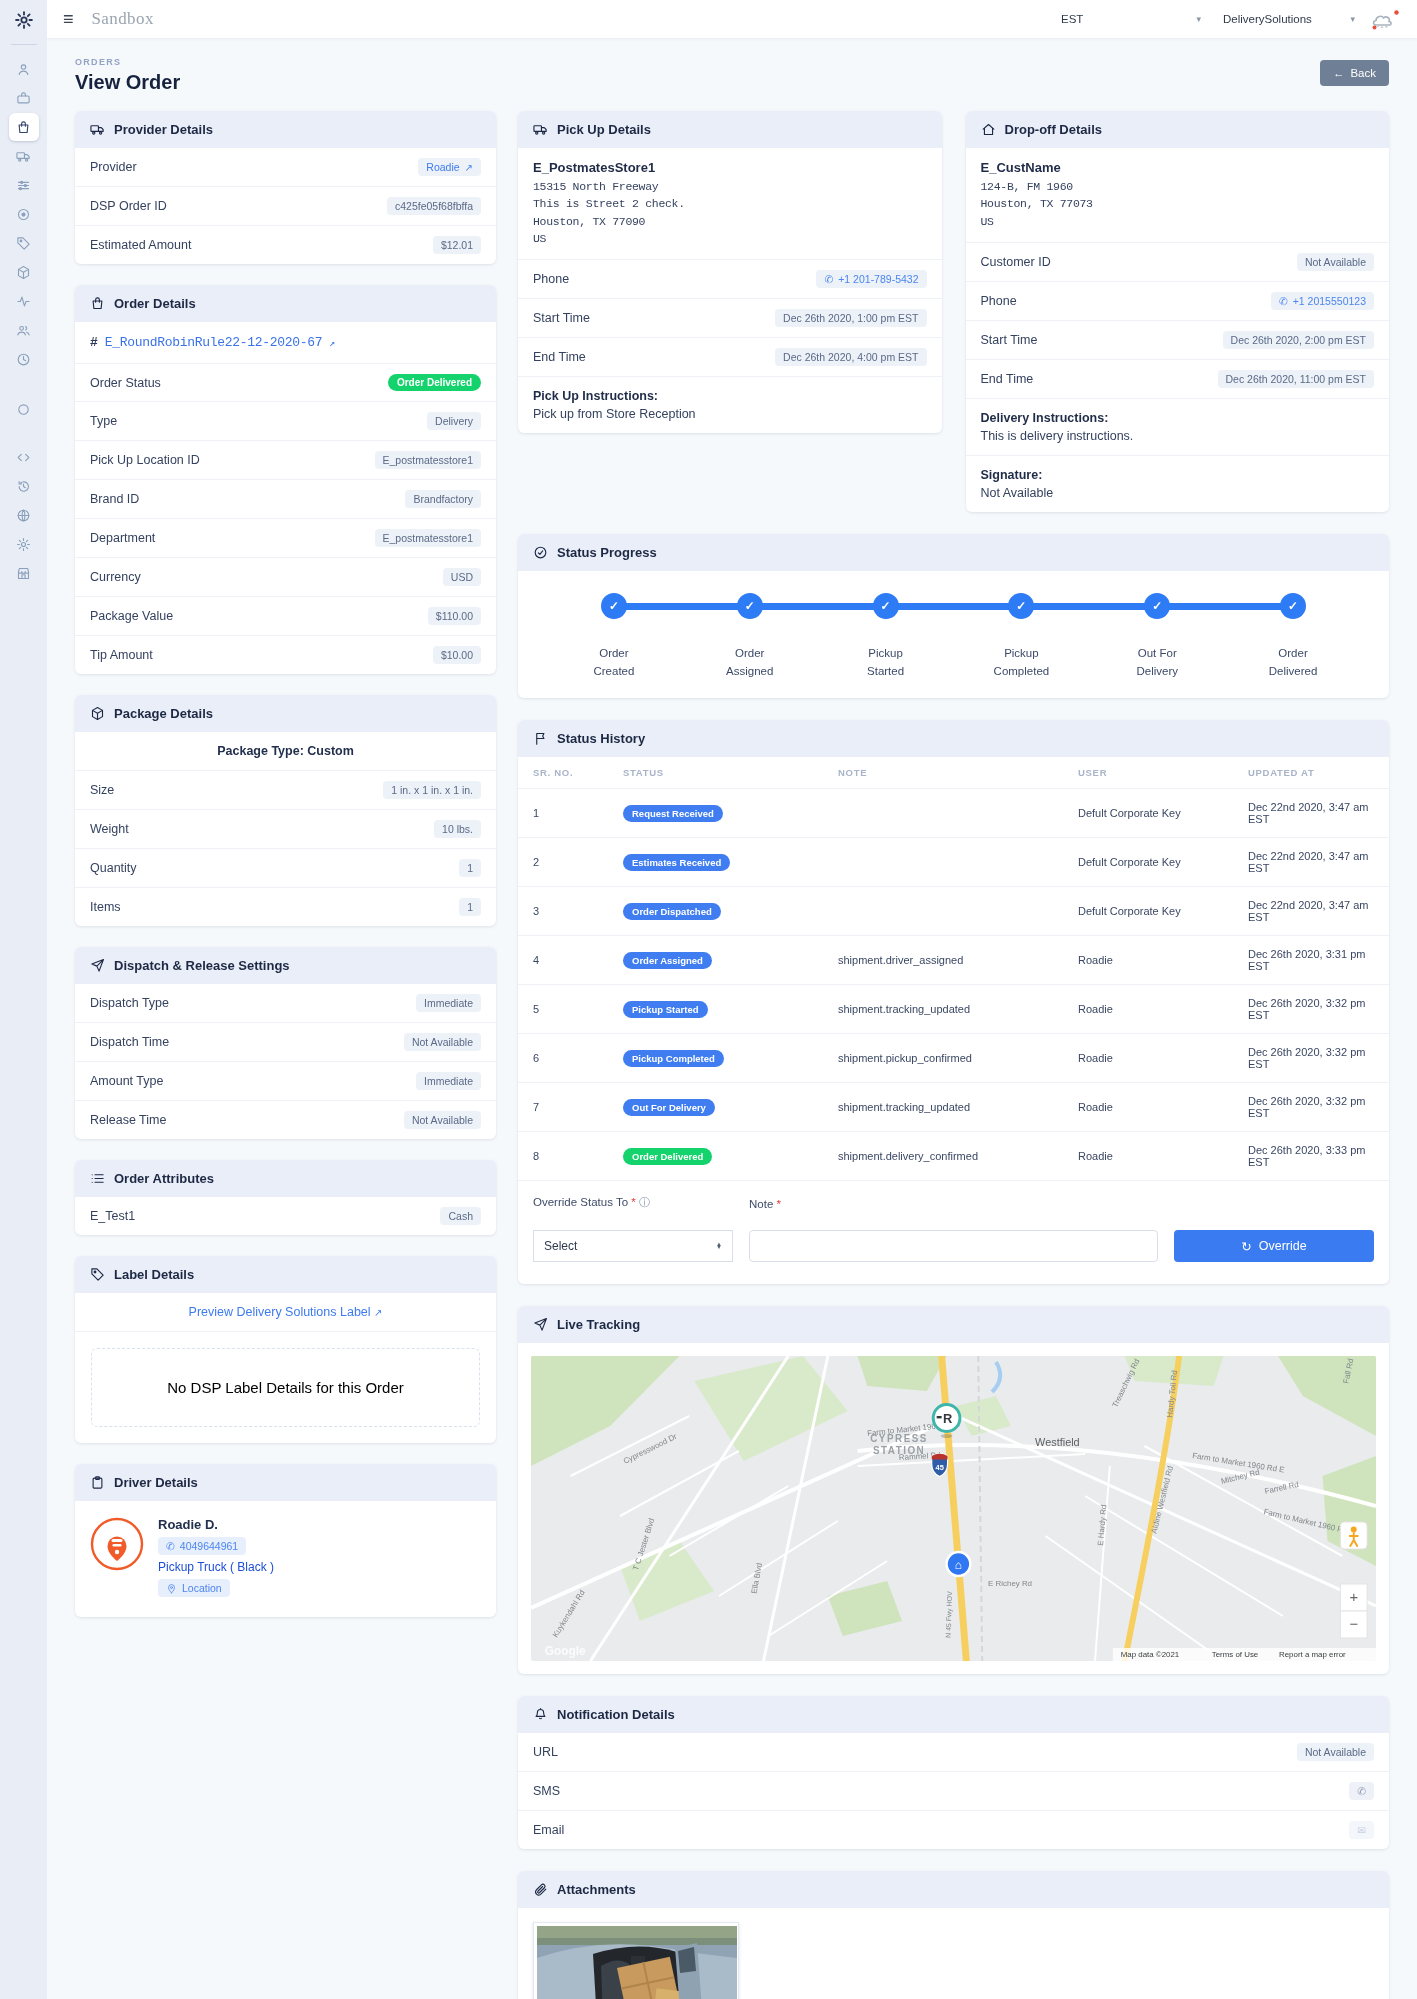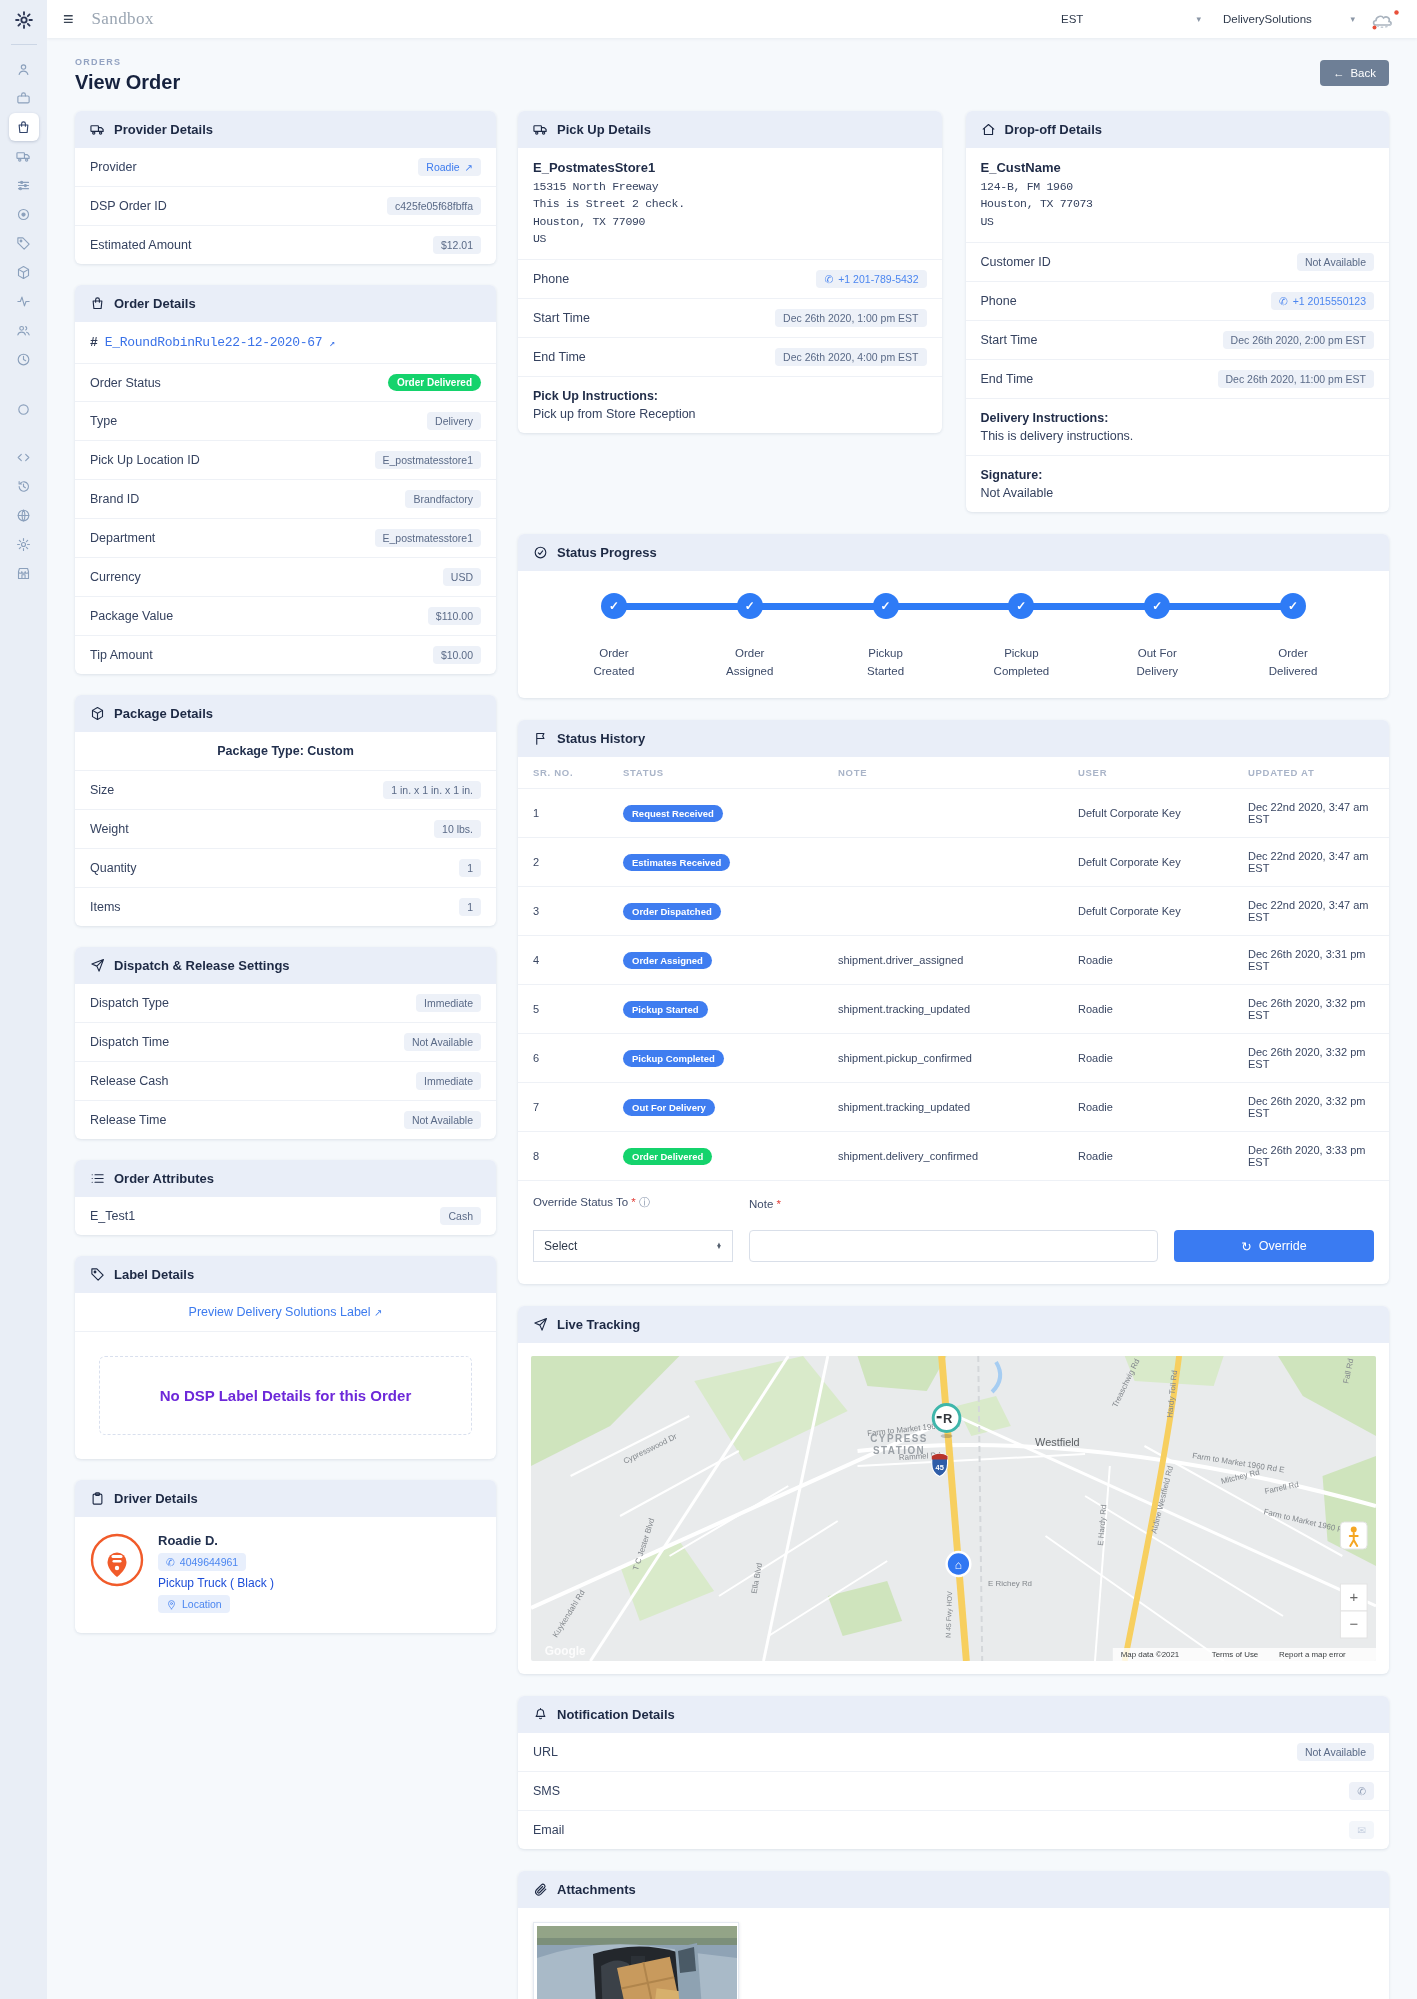--- a/index.html
+++ b/index.html
@@ -50,21 +50,21 @@
 .num-row .olink{color:#3a72e8;cursor:pointer;letter-spacing:-.3px}
 .center-row{padding:12px 15px;border-bottom:1px solid #eef1f6;text-align:center;font-size:12.5px;font-weight:bold;color:#22304e}
 .addr-block{padding:12px 15px;border-bottom:1px solid #eef1f6}
 .addr-name{font-size:13px;font-weight:bold;color:#1f2b47;margin-bottom:3px}
 .addr{font-family:"Liberation Mono",monospace;font-size:11.5px;color:#35425f;line-height:1.5;letter-spacing:-.3px}
 .instr{padding:12px 15px}
 .instr .lab{font-size:12.5px;font-weight:bold;color:#1f2b47}
 .instr .txt{font-size:12.5px;color:#35425f;margin-top:4px}
 
 .link-center{padding:12px 15px;border-bottom:1px solid #eef1f6;text-align:center;font-size:12.5px;color:#3d7bee;cursor:pointer}
-.dashed-box{margin:24px;border:1px dashed #d9e0ee;border-radius:6px;padding:30px 10px;text-align:center;font-size:15px;font-weight:bold;color:#6d28d9}
+.dashed-box{margin:16px;border:1px dashed #d9e0ee;border-radius:6px;padding:30px 10px;text-align:center;font-size:15px;font-weight:normal;color:#000000}
 
 .driver-body{display:flex;gap:14px;padding:16px 15px 18px}
 .drv-info .nm{font-size:13px;font-weight:bold;color:#22304e}
 .drv-info .veh{font-size:12px;color:#1d4ed8;margin-top:3px}
 .drv-info .pill{margin:5px 0 2px;background:#e8effc}
 .loc-pill{margin-top:14px;background:#e8effc;color:#4b86f0;cursor:pointer}
 
 .steps-wrap{position:relative;padding:22px 28px 18px}
 .track{position:absolute;left:calc(8.33% + 20px);right:calc(8.33% + 20px);top:32px;height:7px;background:#2e7bf6;border-radius:4px}
 .steps{display:flex;position:relative}
@@ -444,21 +444,21 @@
           </div>
         <div class="kv">
             <span class="k">Dispatch Type</span>
             <span class="pill">Immediate</span>
           </div>
         <div class="kv">
             <span class="k">Dispatch Time</span>
             <span class="pill">Not Available</span>
           </div>
         <div class="kv">
-            <span class="k">Release Cash</span>
+            <span class="k">Amount Type</span>
             <span class="pill">Immediate</span>
           </div>
         <div class="kv">
             <span class="k">Release Time</span>
             <span class="pill">Not Available</span>
           </div>
       </section>
 
       <section class="card">
         <div class="card-head">

